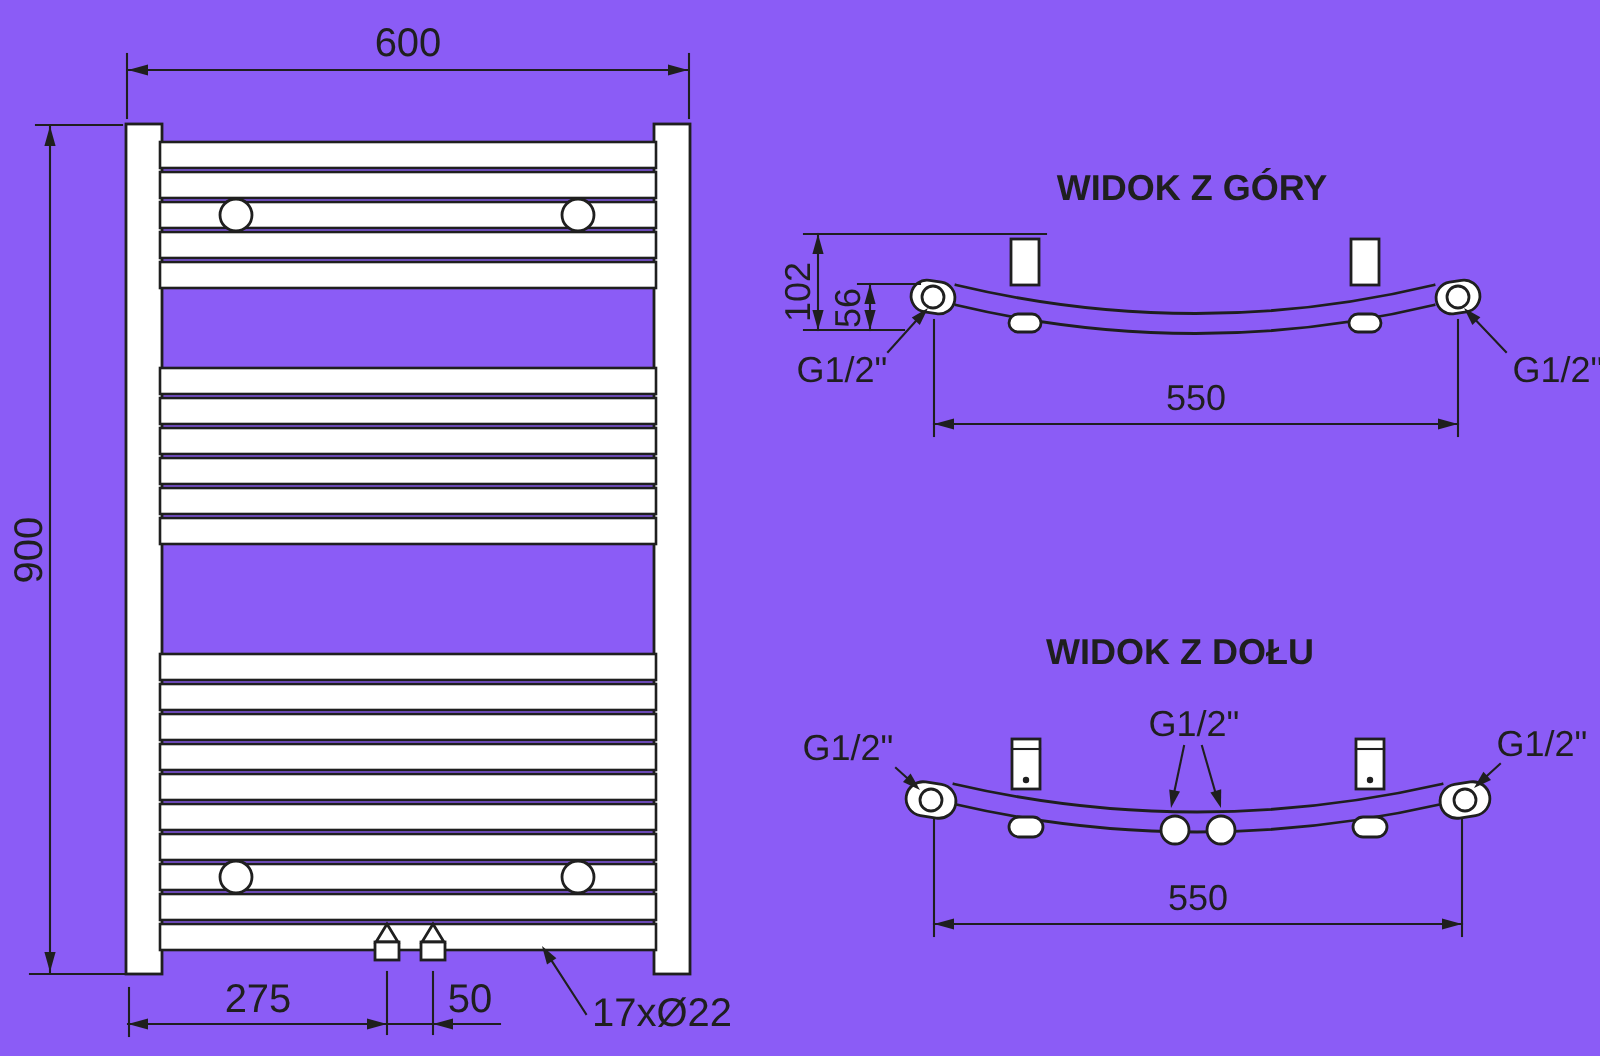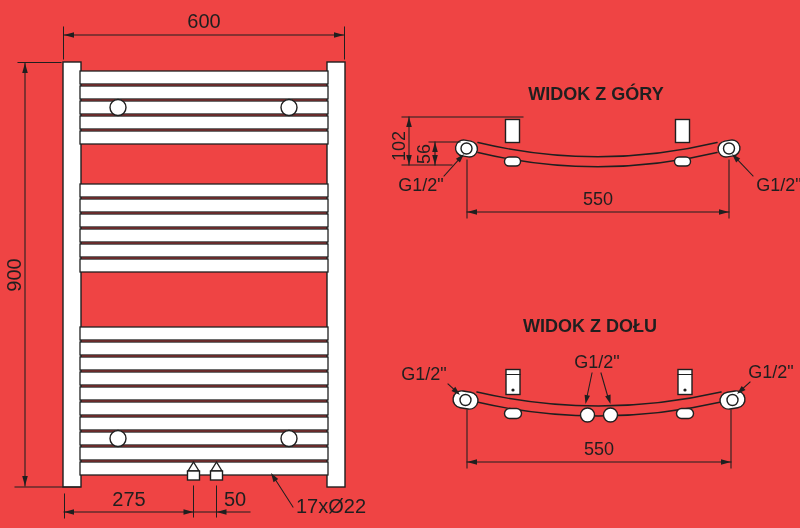--- a/index.html
+++ b/index.html
@@ -1,16 +1,16 @@
 <!DOCTYPE html>
 <html><head>
 <meta charset="utf-8">
 <style>
   html,body{margin:0;padding:0;background:#ffffff;}
-  .stage{position:relative;width:800px;height:528px;background:#ef4444;overflow:hidden;
+  .stage{position:relative;width:800px;height:528px;background:#8b5cf6;overflow:hidden;
          font-family:"Liberation Sans", sans-serif;}
   svg{display:block;}
   .ln   {stroke:#1f1f1f;stroke-width:1.4;fill:none;stroke-linecap:square;}
   .lnf  {stroke:#1f1f1f;stroke-width:1.4;fill:#ffffff;}
   .bar  {stroke:#1f1f1f;stroke-width:1.3;fill:#ffffff;}
   .dim  {stroke:#1f1f1f;stroke-width:1.05;fill:none;stroke-linecap:square;}
   .arr  {fill:#1f1f1f;stroke:none;}
   .dot  {fill:#1f1f1f;stroke:none;}
   text  {fill:#1f1f1f;font-family:"Liberation Sans", sans-serif;}
   .dtxt {font-size:20px;}

